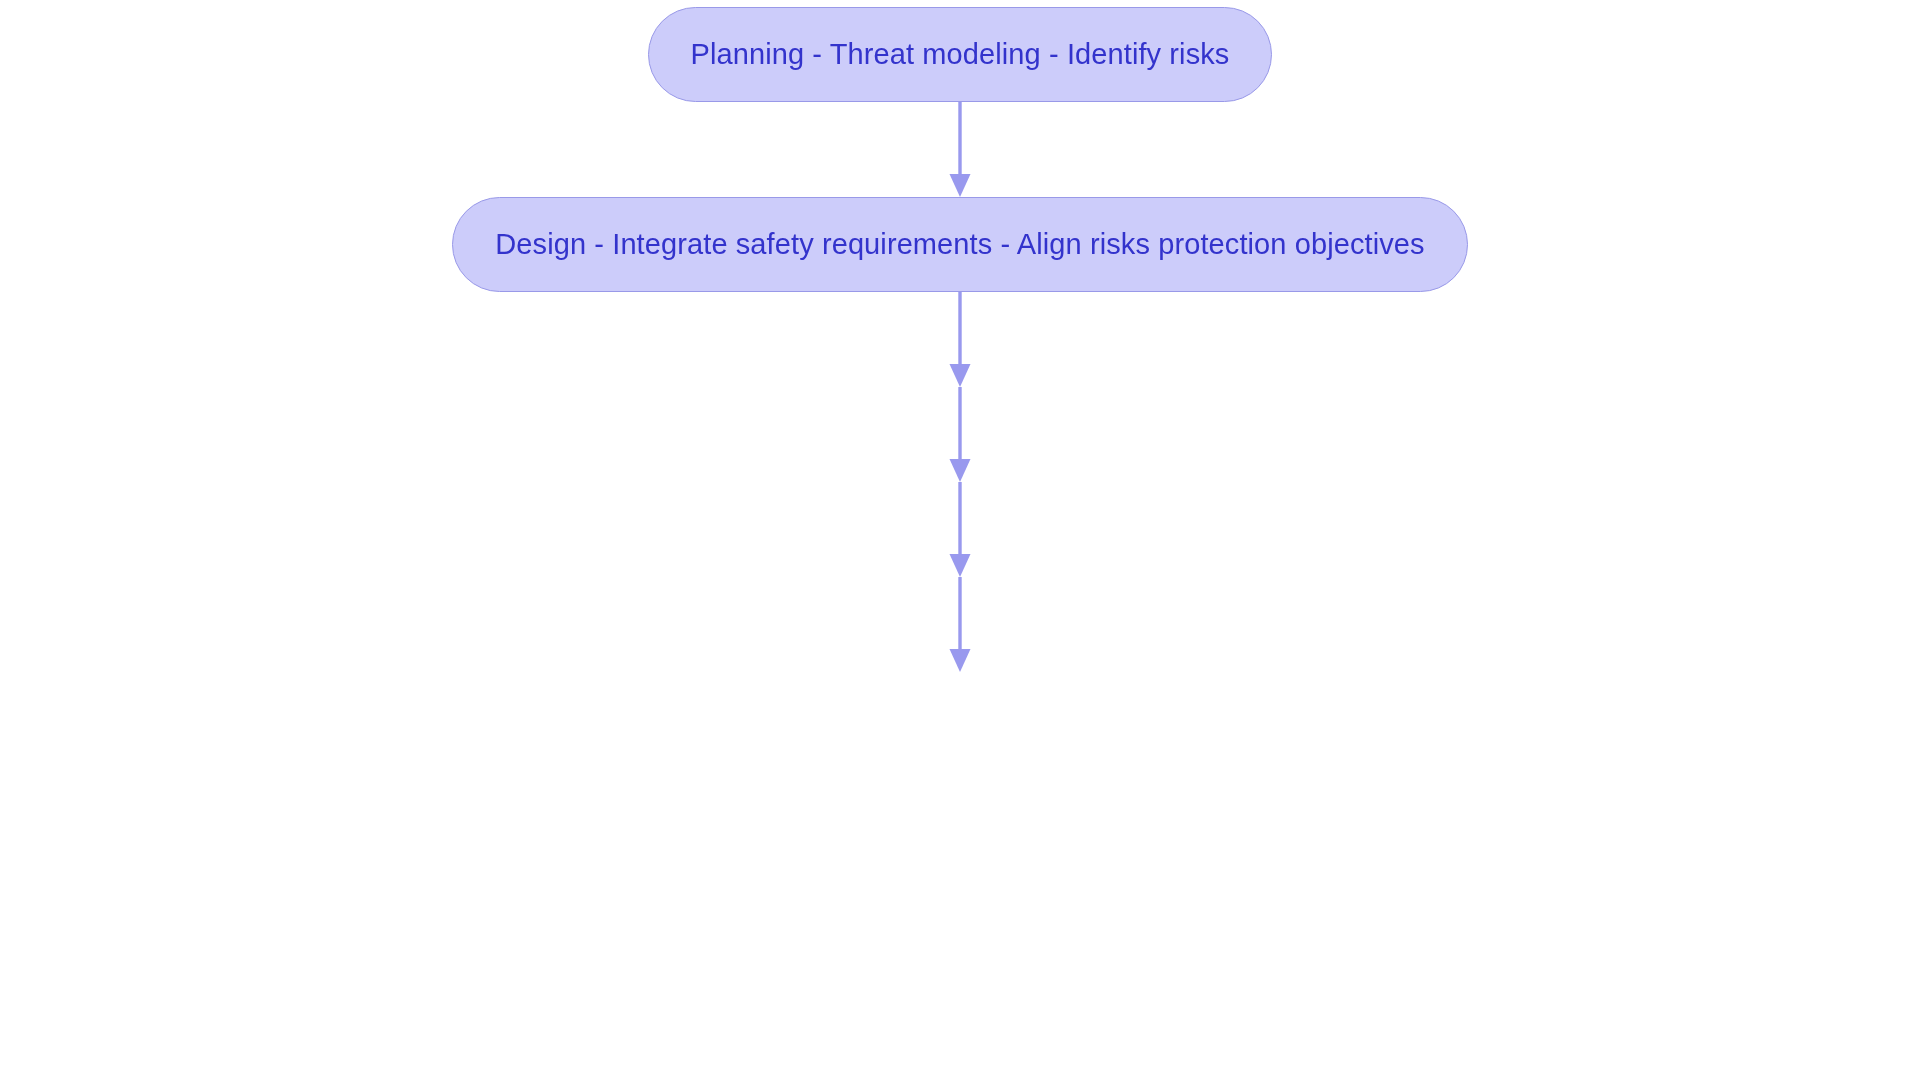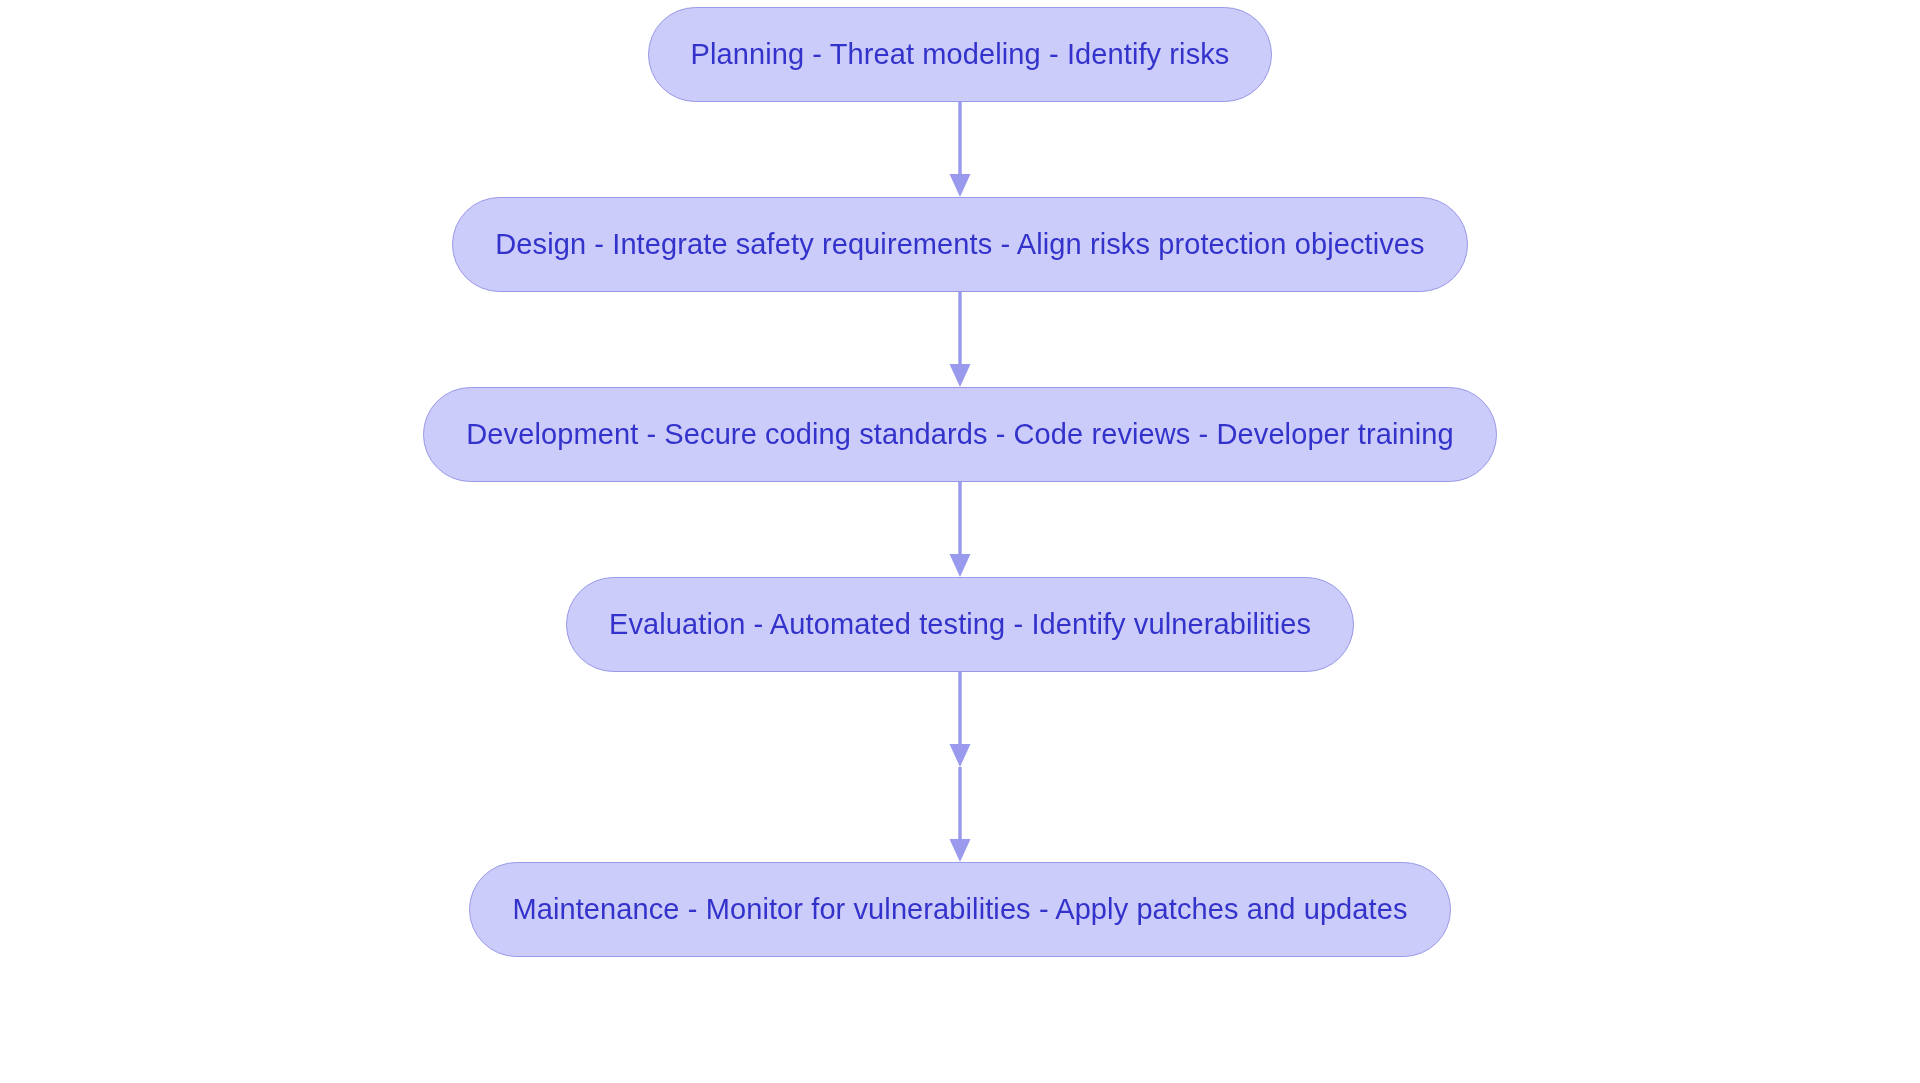--- a/index.html
+++ b/index.html
@@ -87,42 +87,33 @@
 
     <div class="flow-node">
       <span class="flow-node-label">Design - Integrate safety requirements - Align risks protection objectives</span>
     </div>
 
     <svg class="flow-connector" viewBox="0 0 30 95" preserveAspectRatio="none">
       <line class="conn-line" x1="15" y1="0" x2="15" y2="74"></line>
       <polygon class="conn-head" points="15,95 4.5,72 25.5,72"></polygon>
     </svg>
 
-    <div class="flow-node">
-      <span class="flow-node-label">Development - Secure coding standards - Code reviews - Developer training</span>
-    </div>
-
-    <svg class="flow-connector" viewBox="0 0 30 95" preserveAspectRatio="none">
-      <line class="conn-line" x1="15" y1="0" x2="15" y2="74"></line>
-      <polygon class="conn-head" points="15,95 4.5,72 25.5,72"></polygon>
-    </svg>
-
-    <div class="flow-node">
-      <span class="flow-node-label">Evaluation - Automated testing - Identify vulnerabilities</span>
-    </div>
 
     <svg class="flow-connector" viewBox="0 0 30 95" preserveAspectRatio="none">
       <line class="conn-line" x1="15" y1="0" x2="15" y2="74"></line>
       <polygon class="conn-head" points="15,95 4.5,72 25.5,72"></polygon>
     </svg>
 
 
     <svg class="flow-connector" viewBox="0 0 30 95" preserveAspectRatio="none">
       <line class="conn-line" x1="15" y1="0" x2="15" y2="74"></line>
       <polygon class="conn-head" points="15,95 4.5,72 25.5,72"></polygon>
     </svg>
 
-    <div class="flow-node">
-      <span class="flow-node-label">Maintenance - Monitor for vulnerabilities - Apply patches and updates</span>
-    </div>
+
+    <svg class="flow-connector" viewBox="0 0 30 95" preserveAspectRatio="none">
+      <line class="conn-line" x1="15" y1="0" x2="15" y2="74"></line>
+      <polygon class="conn-head" points="15,95 4.5,72 25.5,72"></polygon>
+    </svg>
+
 
   </div>
 </div>
 
 </body></html>

